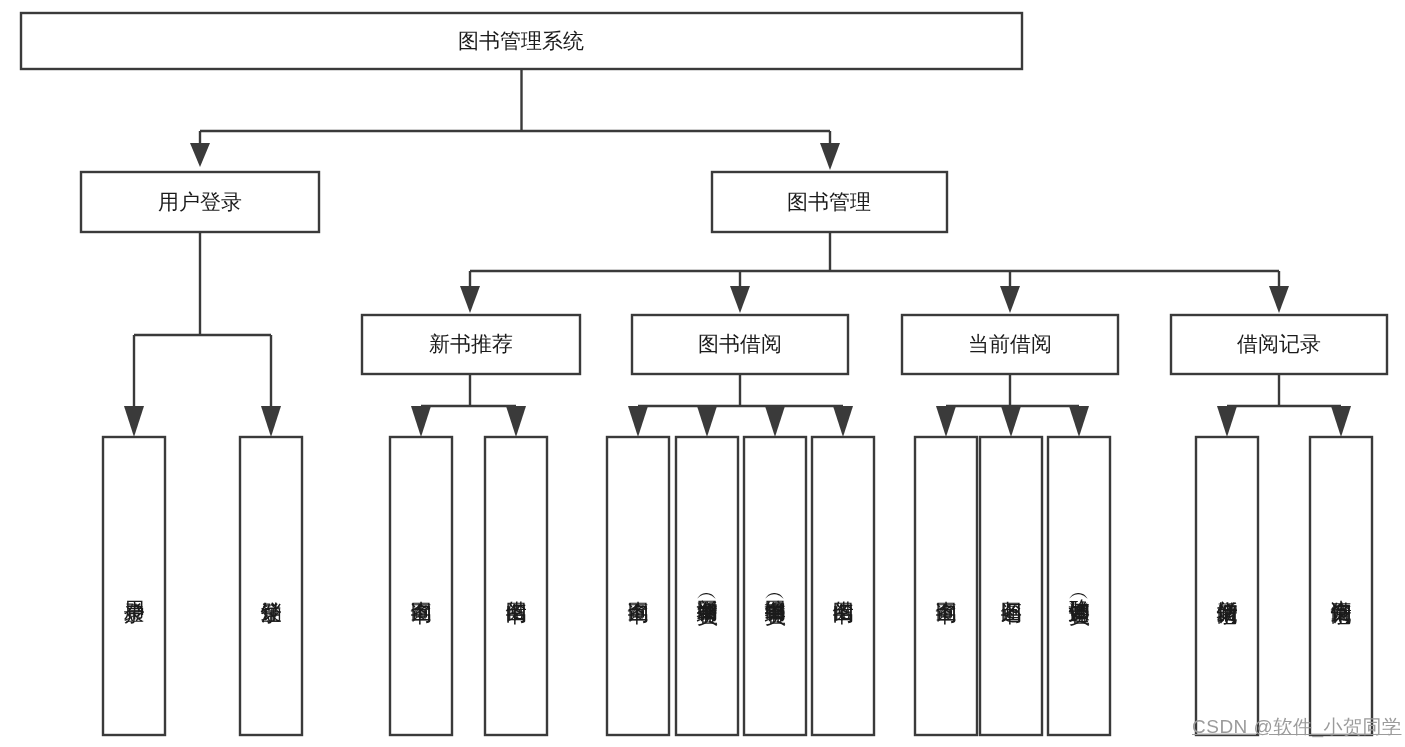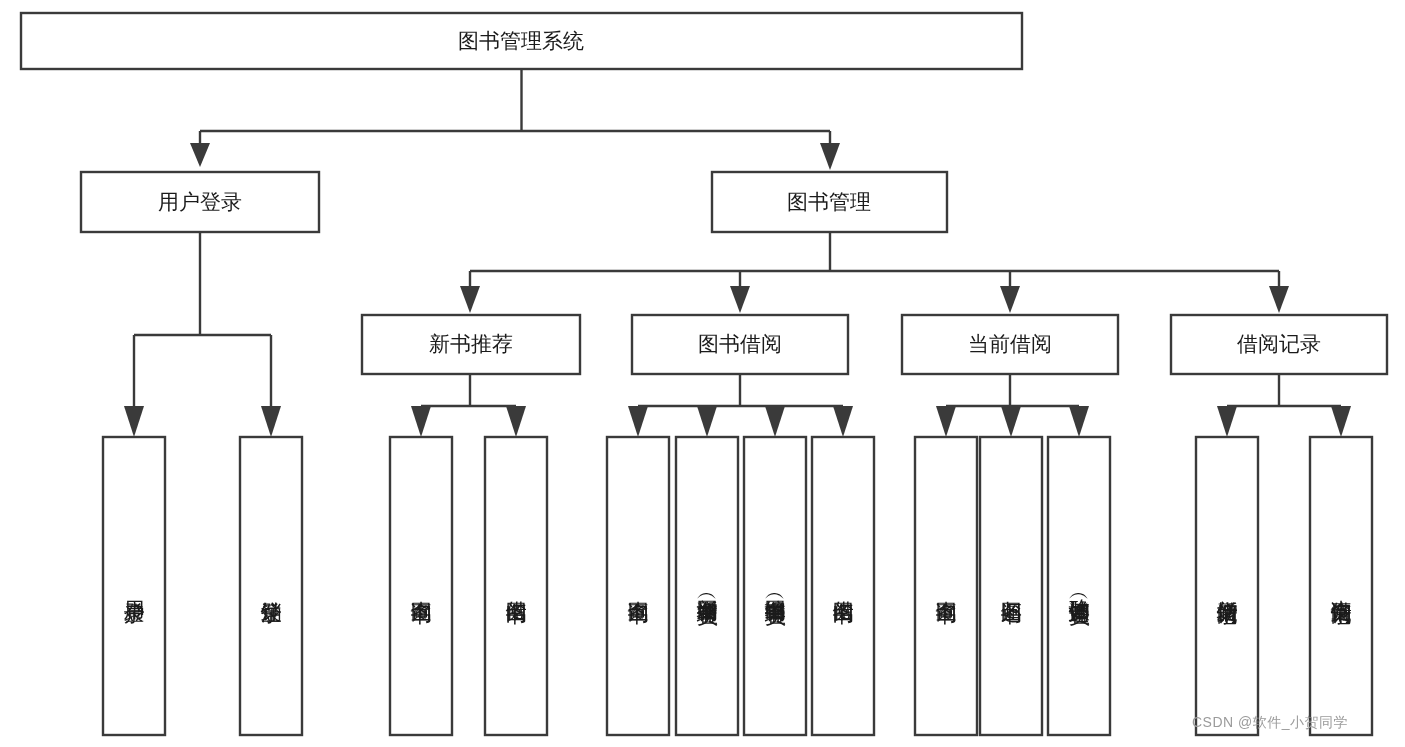--- a/index.html
+++ b/index.html
@@ -61,24 +61,25 @@
     display: flex;
     align-items: center;
     justify-content: center;
     text-align: center;
     white-space: nowrap;
     pointer-events: none;
   }
   .watermark {
     position: absolute;
     font-family: "Liberation Sans", "DejaVu Sans", sans-serif;
-    font-size: 14px;
+    font-size: 19px;
     color: #9b9b9b;
     white-space: nowrap;
     letter-spacing: 0.5px;
+    text-decoration: underline;
   }
 </style>
 </head>
 <body>
 
 <div id="diagram-root">
 
   <svg class="flow" viewBox="0 0 1405 747" xmlns="http://www.w3.org/2000/svg">
 
     <g>

